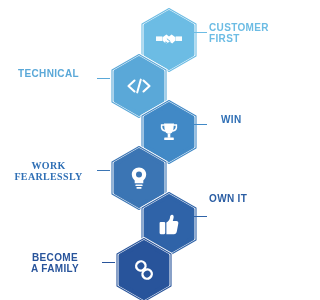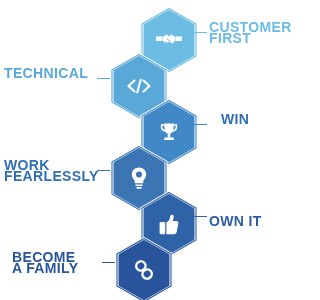--- a/index.html
+++ b/index.html
@@ -62,29 +62,29 @@
   }
   
   .connector {
     position: absolute;
     height: 0;
     border-top: 1.5px solid;
     width: 13px;
   }
   .node-label {
     position: absolute;
-    font-size: 14px;
+    font-size: 10px;
     font-weight: bold;
     line-height: 11px;
     letter-spacing: 0.35px;
     white-space: pre-line;
     text-transform: uppercase;
   }
   .node-label.align-left  { text-align: left;  }
-  .node-label.align-right { text-align: left; }
+  .node-label.align-right { text-align: center; }
 </style>
 </head>
 <body>
 
 <div id="infographic">
 
   <div class="value-node" style="top:8px;">
     <div class="hex-wrap" style="left:140px; top:0;">
       <div class="hex-outer">
         <svg viewBox="0 0 58 64" preserveAspectRatio="none" aria-hidden="true">
@@ -199,21 +199,21 @@
           <path d="M10 1.6 C5.9 1.6 2.8 4.7 2.8 8.6 C2.8 11.3 4.3 13.1 5.7 14.6
                    L5.7 17.2 L14.3 17.2 L14.3 14.6 C15.7 13.1 17.2 11.3 17.2 8.6
                    C17.2 4.7 14.1 1.6 10 1.6 Z" fill="#ffffff"></path>
           <circle cx="10" cy="8.4" r="3.0" fill="#3b75b4"></circle>
           <rect x="6.4" y="18.4" width="7.2" height="1.7" rx="0.7" fill="#ffffff"></rect>
           <rect x="7.4" y="21.0" width="5.2" height="1.7" rx="0.7" fill="#ffffff"></rect>
         </svg>
       </div>
     </div>
     <div class="connector" style="left:97px; top:24px; border-color:#3b75b4;"></div>
-    <div class="node-label align-right" style="left:4px; top:14px; width:89px; color:#2f6fb5;"><span>WORK</span><br><span>FEARLESSLY</span></div>
+    <div class="node-label align-right" style="left:4px; top:14px; width:89px; color:#2f6fb5;font-family:Liberation Serif, serif;"><span>WORK</span><br><span>FEARLESSLY</span></div>
   </div>
 
   <div class="value-node" style="top:192px;">
     <div class="hex-wrap" style="left:140px; top:0;">
       <div class="hex-outer">
         <svg viewBox="0 0 58 64" preserveAspectRatio="none" aria-hidden="true">
           <path d="M29 0.5 L56 16 L56 48 L29 63.5 L2 48 L2 16 Z" fill="#ffffff" stroke="#ffffff" stroke-width="3" stroke-linejoin="round"></path>
         </svg>
       </div>
       <div class="hex-ring">
@@ -230,21 +230,21 @@
         <svg width="22" height="23" viewBox="0 0 22 23" aria-hidden="true">
           <path d="M8.4 21.2 L8.4 9.4 C10.6 8.4 11.8 6.6 12.0 4.2
                    C12.1 2.6 13.0 1.5 14.2 1.7 C15.4 1.9 16.0 3.0 15.6 4.8
                    L14.8 8.0 L18.4 8.0 C19.8 8.0 20.6 9.0 20.3 10.4
                    L18.8 18.6 C18.6 20.2 17.5 21.2 15.9 21.2 Z" fill="#ffffff"></path>
           <rect x="1.6" y="9.0" width="5.6" height="12.2" rx="1.1" fill="#ffffff"></rect>
         </svg>
       </div>
     </div>
     <div class="connector" style="left:194px; top:24px; border-color:#2f63a8;"></div>
-    <div class="node-label align-left" style="left:209px; top:24px; width:86px; color:#2a5da3;"><span>OWN IT</span></div>
+    <div class="node-label align-left" style="left:209px; top:1px; width:86px; color:#2a5da3;"><span>OWN IT</span></div>
   </div>
 
   <div class="value-node" style="top:238px;">
     <div class="hex-wrap" style="left:115px; top:0;">
       <div class="hex-outer">
         <svg viewBox="0 0 58 64" preserveAspectRatio="none" aria-hidden="true">
           <path d="M29 0.5 L56 16 L56 48 L29 63.5 L2 48 L2 16 Z" fill="#ffffff" stroke="#ffffff" stroke-width="3" stroke-linejoin="round"></path>
         </svg>
       </div>
       <div class="hex-ring">

